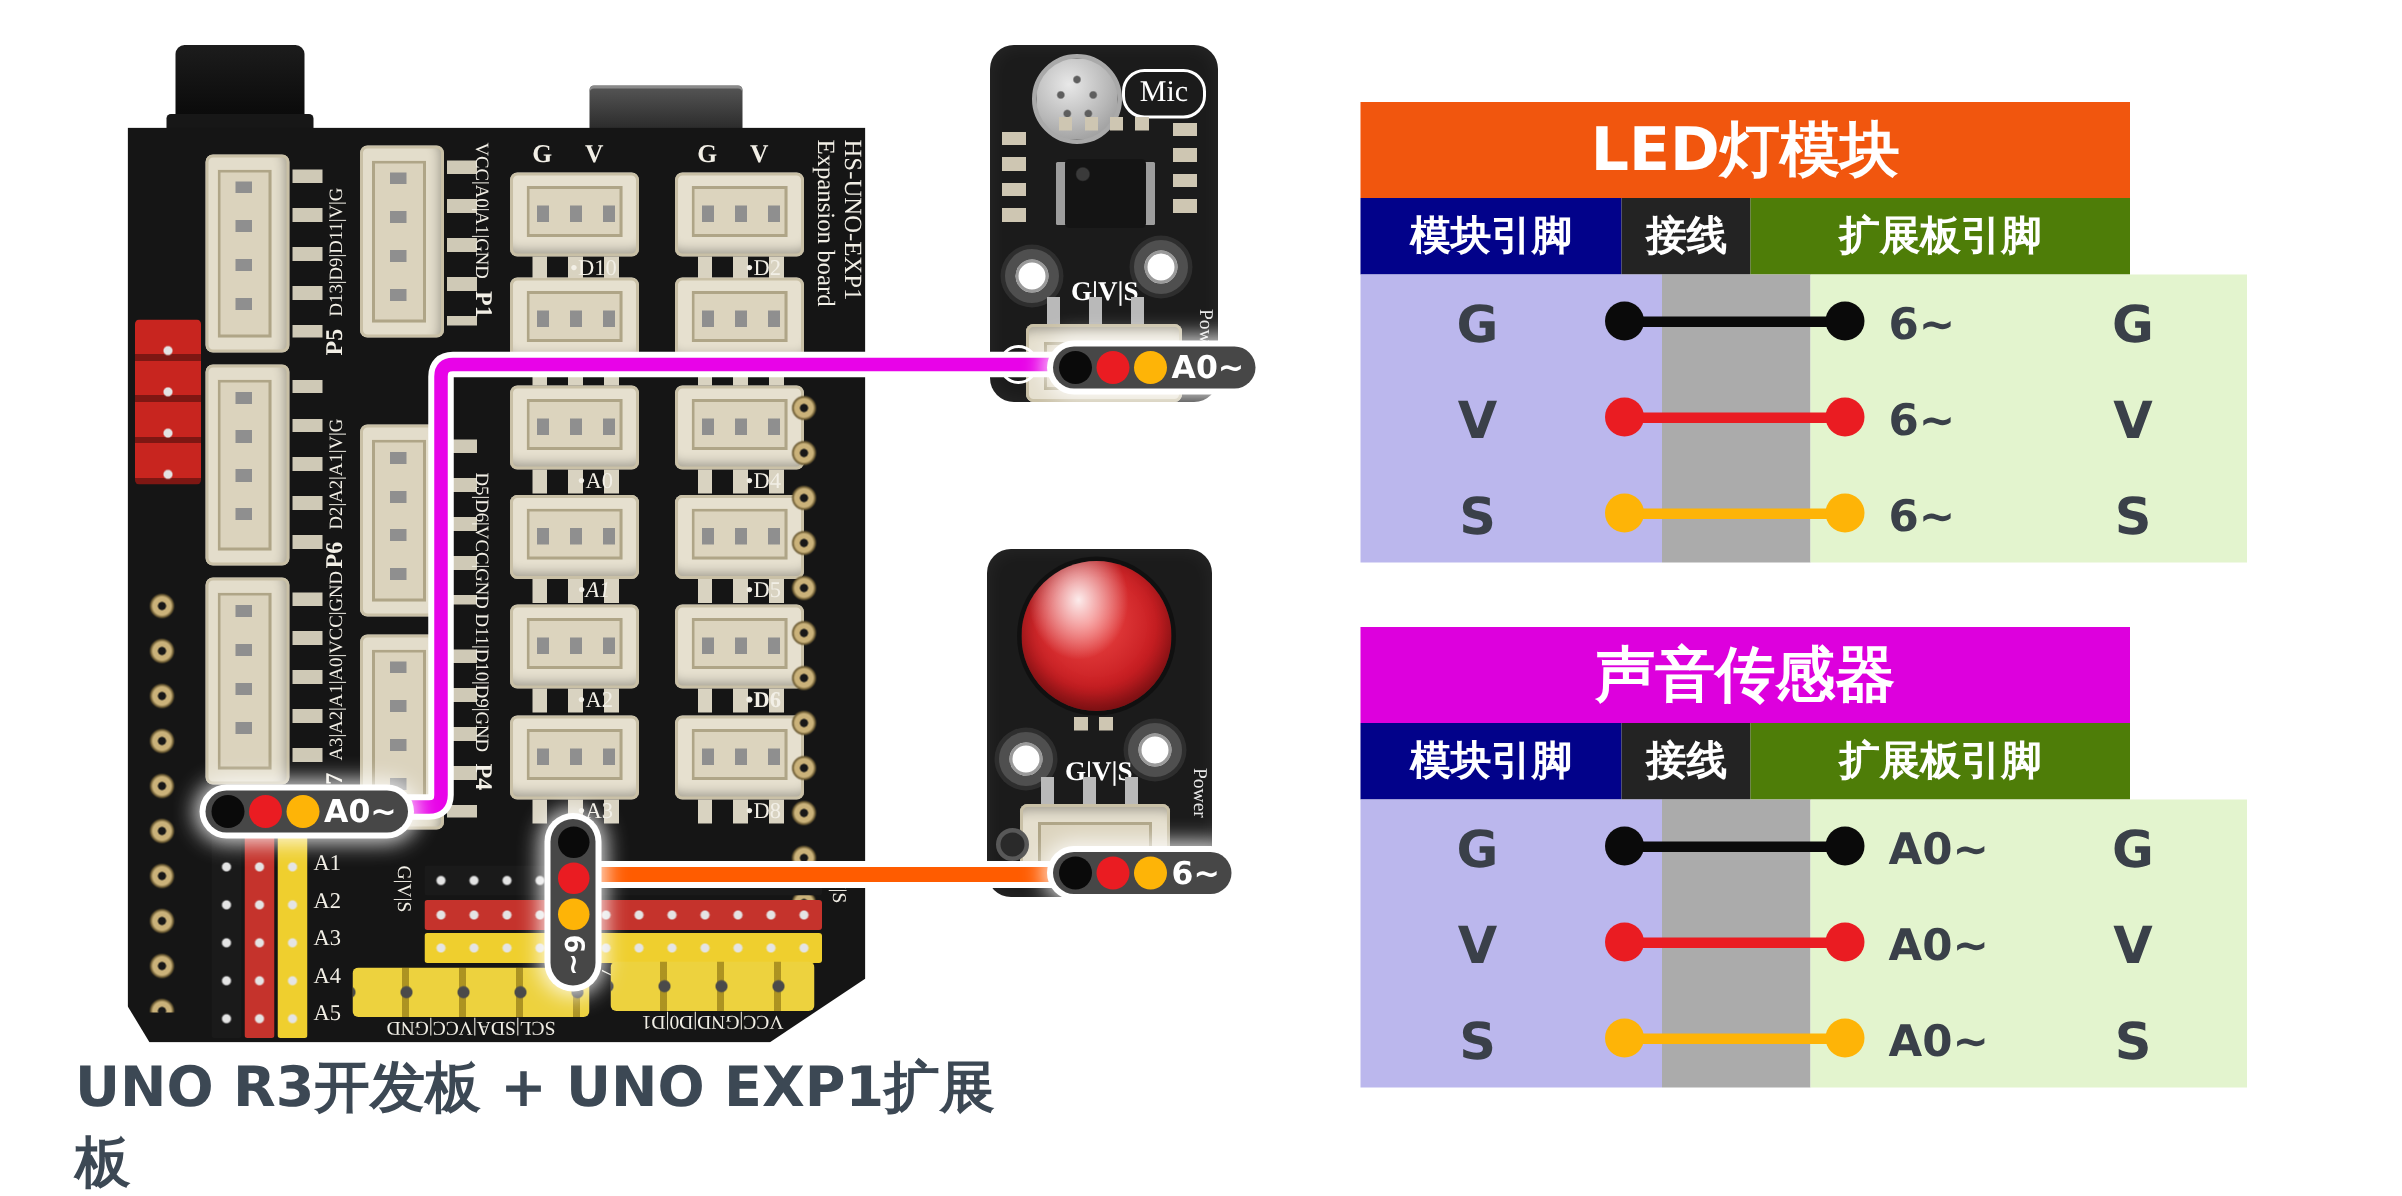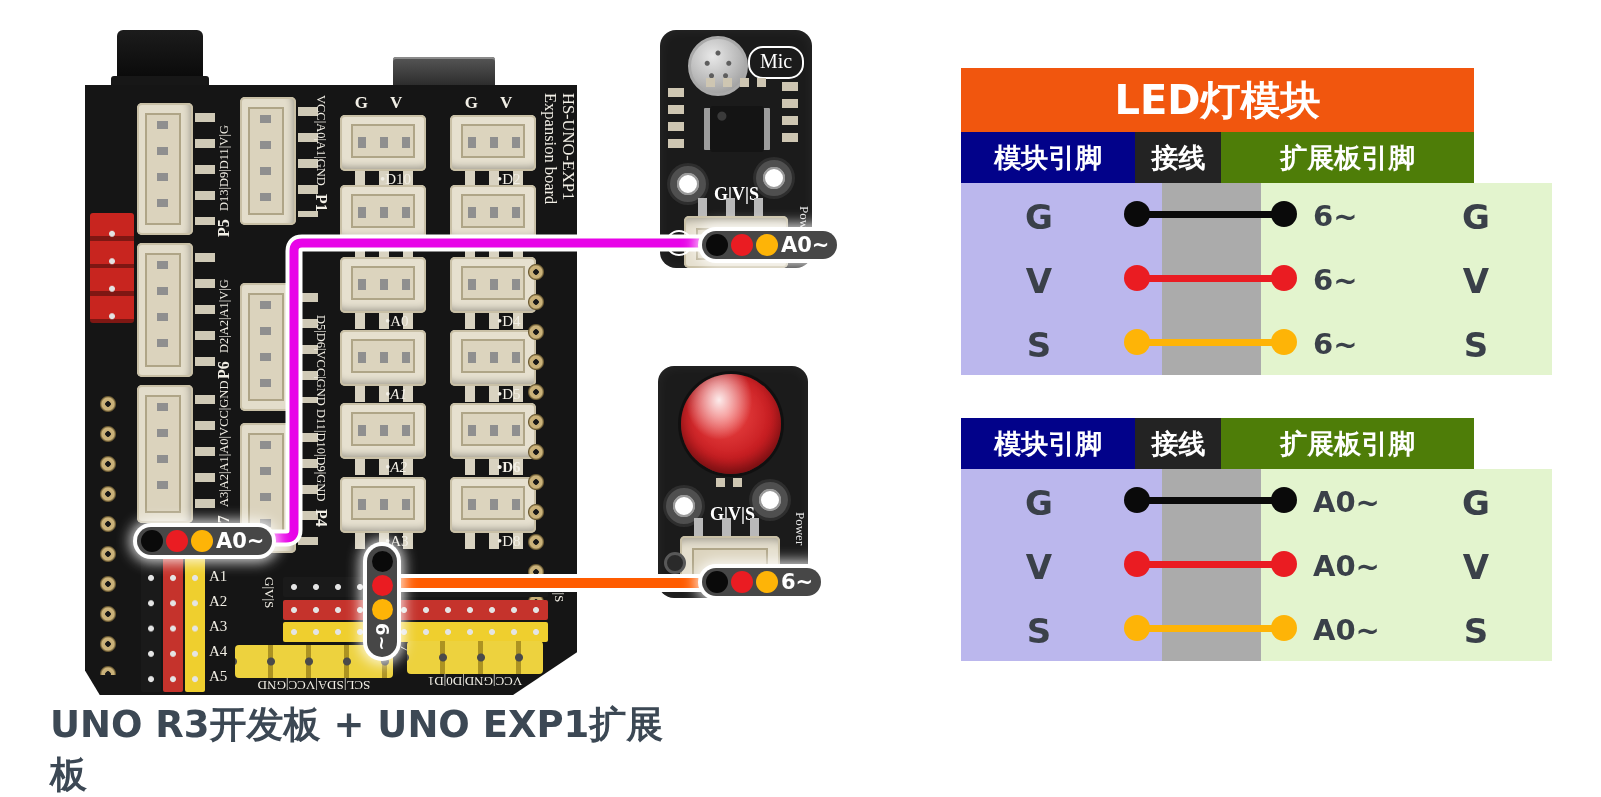--- a/index.html
+++ b/index.html
@@ -104,21 +104,21 @@
   .pill .dot{width:22px;height:22px;border-radius:50%;flex:0 0 auto;}
   .pill .ptxt{color:#fff;font-weight:bold;font-size:21px;letter-spacing:0;white-space:nowrap;}
   .pill.vpill{flex-direction:column;padding:5px 0 4px 0;width:30px;align-items:center;}
   .pill.vpill .dot{width:21px;height:21px;}
   .pill.vpill .ptxt{font-size:18px;}
 
   
   #wires{position:absolute;left:0;top:0;z-index:5;pointer-events:none;}
 
   
-  .ptable{position:absolute;left:961px;width:513px;z-index:1;}
+  .ptable{position:absolute;left:907px;width:513px;z-index:1;}
   .ptitle{height:64px;line-height:64px;text-align:center;color:#fff;font-size:40px;font-weight:bold;}
   .phead{display:flex;height:51px;}
   .phead .ph{color:#fff;font-size:27px;font-weight:bold;text-align:center;line-height:51px;}
   .ph.c1{width:201px;} .ph.c2{width:99px;} .ph.c3{width:291px;}
   .pbody{position:relative;height:192px;}
   .pcol{position:absolute;top:0;bottom:0;}
   .pcol.c1{left:0;width:201px;} .pcol.c2{left:201px;width:99px;} .pcol.c3{left:300px;width:291px;}
   .prow{position:absolute;left:0;width:591px;height:64px;}
   .pin-left{position:absolute;left:28px;width:100px;text-align:center;top:14px;
         font-size:34px;font-weight:bold;color:#3A4049;}
@@ -218,21 +218,21 @@
     <div class="jst3" style="left:365px;top:318px;">
         <i class="legs"></i>
       </div>
     <div class="jst3" style="left:365px;top:392px;">
         <i class="legs"></i>
       </div>
 
     <div class="abs silk gridlbl" style="left:295px;top:86px;">•D10</div>
     <div class="abs silk gridlbl" style="left:300px;top:228px;">•A0</div>
     <div class="abs silk gridlbl" style="left:300px;top:301px;font-style:italic;">•A1</div>
-    <div class="abs silk gridlbl" style="left:300px;top:374px;font-style:italic;">•A2</div>
+    <div class="abs silk gridlbl" style="left:300px;top:374px;">•A2</div>
     <div class="abs silk gridlbl" style="left:300px;top:448px;">•A3</div>
     <div class="abs silk gridlbl" style="left:412px;top:86px;">•D2</div>
     <div class="abs silk gridlbl" style="left:412px;top:228px;">•D4</div>
     <div class="abs silk gridlbl" style="left:412px;top:301px;">•D5</div>
     <div class="abs silk gridlbl" style="left:412px;top:374px;font-weight:bold;">•D6</div>
     <div class="abs silk gridlbl" style="left:412px;top:448px;">•D8</div>
 
     <div class="abs silk vert" style="left:456px;top:8px;height:450px;font-size:16.5px;line-height:1.1;">
       <span>HS-UNO-EXP1</span><br>
       <span>Expansion board</span>
@@ -364,20 +364,21 @@
       <div class="prow" style="top:128px;">
         <span class="pin-left">S</span>
         <div class="twire" style="background-color: rgb(254, 180, 7);"></div>
         <span class="pin-mid">6~</span>
         <span class="pin-right">S</span>
       </div>
     </div>
   </div>
 
   <div class="ptable" style="top:418px;">
+    <div class="ptitle" style="background-color: rgb(221, 0, 221);">声音传感器</div>
     <div class="phead">
       <div class="ph c1" style="background-color: rgb(2, 2, 138);">模块引脚</div>
       <div class="ph c2" style="background-color: rgb(35, 35, 35);">接线</div>
       <div class="ph c3" style="background-color: rgb(78, 125, 8);">扩展板引脚</div>
     </div>
     <div class="pbody">
       <div class="pcol c1" style="background-color: rgb(187, 183, 237);"></div>
       <div class="pcol c2" style="background-color: rgb(171, 171, 171);"></div>
       <div class="pcol c3" style="background-color: rgb(227, 244, 206);"></div>
       <div class="prow" style="top:0;">

